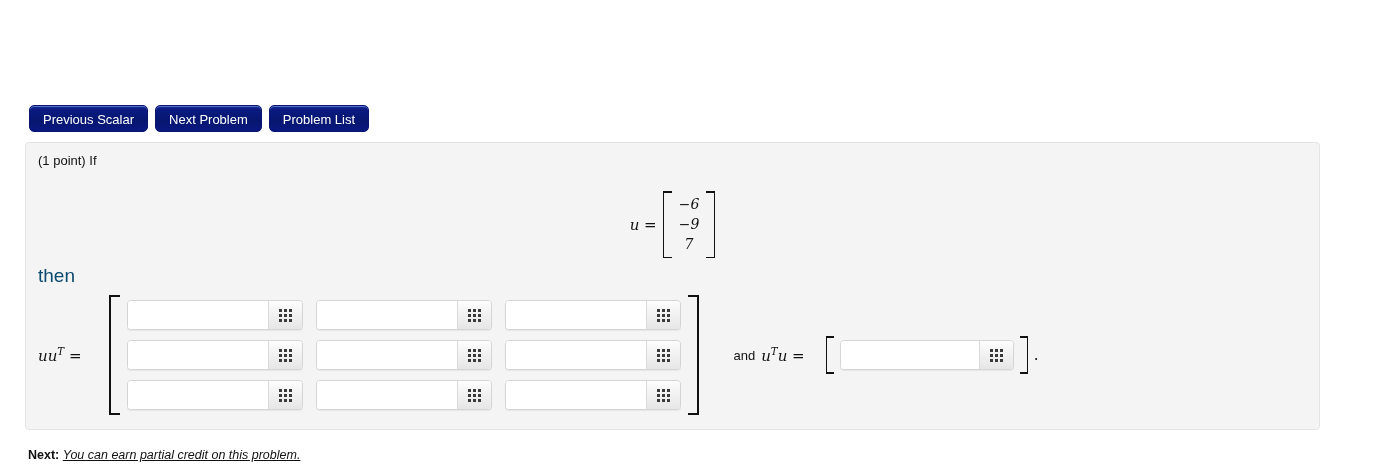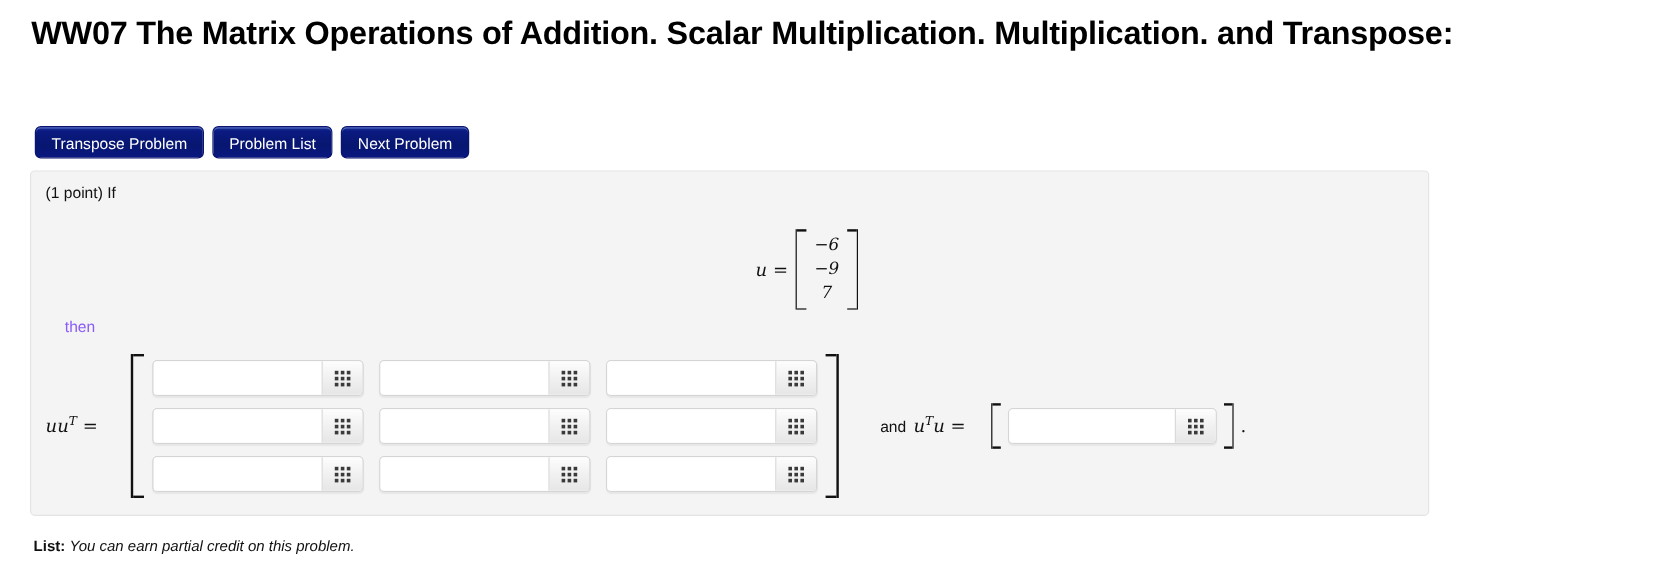--- a/index.html
+++ b/index.html
@@ -53,43 +53,42 @@
     cursor: pointer;
     box-sizing: border-box;
     white-space: nowrap;
   }
 
   
   .problem-panel {
     position: absolute;
     left: 25px;
     top: 142px;
-    width: 1166px;
+    width: 1295px;
     height: 288px;
     background: #f4f4f4;
     border: 1px solid #e4e4e4;
     border-radius: 4px;
     box-sizing: border-box;
   }
 
   .lead-text {
     position: absolute;
     left: 12px;
     top: 10px;
     font-size: 13px;
     color: #111;
     white-space: nowrap;
   }
   .then-text {
     position: absolute;
     left: 12px;
     top: 122px;
-    font-size: 13px;
-    color: #8b5cf6;
-    margin-left: 16px;
+    font-size: 19px;
+    color: #0c4a6e;
   }
 
   
   .math {
     font-family: "DejaVu Serif", "Liberation Serif", serif;
     font-style: italic;
     color: #111;
   }
   .math .op {
     font-style: normal;
@@ -303,31 +302,31 @@
   
   .note {
     position: absolute;
     left: 28px;
     top: 448px;
     font-size: 12.5px;
     color: #111;
     white-space: nowrap;
   }
   .note b { font-weight: bold; }
-  .note i { font-style: italic; }
+  .note i { font-style: italic; text-decoration: underline; }
 </style>
 </head>
 <body>
 
-<div class="page-title"><span>WW07 The Matrix Operations of Addition. Scalar Multiplication. Multiplication. and Transpose:</span><br></div>
+<div class="page-title"><br></div>
 
 <div class="nav-row">
-  <div class="nav-btn">Transpose Problem</div>
+  <div class="nav-btn">Previous Scalar</div>
+  <div class="nav-btn">Next Problem</div>
   <div class="nav-btn">Problem List</div>
-  <div class="nav-btn">Next Problem</div>
 </div>
 
 <div class="problem-panel">
 
   <div class="lead-text">(1 point) If</div>
 
   <div class="vector-display">
     <span class="math vec-label"><span>u</span> <span class="op">=</span></span>
     <span class="bracket left"></span>
     <span class="vec-body">
@@ -527,13 +526,13 @@
           </span>
         </span>
       </span>
       <span class="small-bracket right"></span>
       <span class="period">.</span>
     </div>
 
   </div>
 </div>
 
-<div class="note"><b>List:</b> <i>You can earn partial credit on this problem.</i></div>
+<div class="note"><b>Next:</b> <i>You can earn partial credit on this problem.</i></div>
 
 </body></html>

